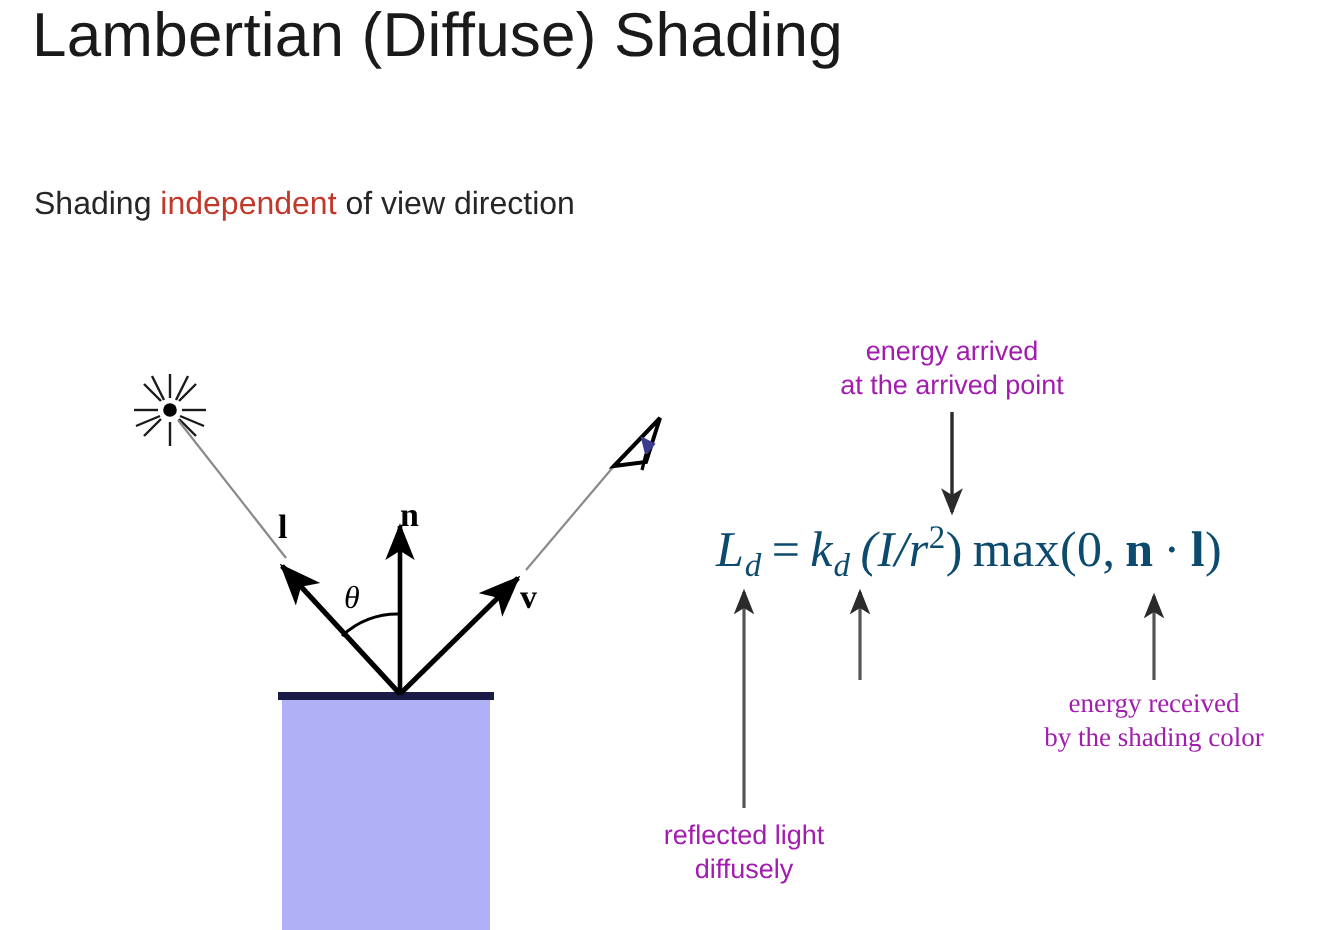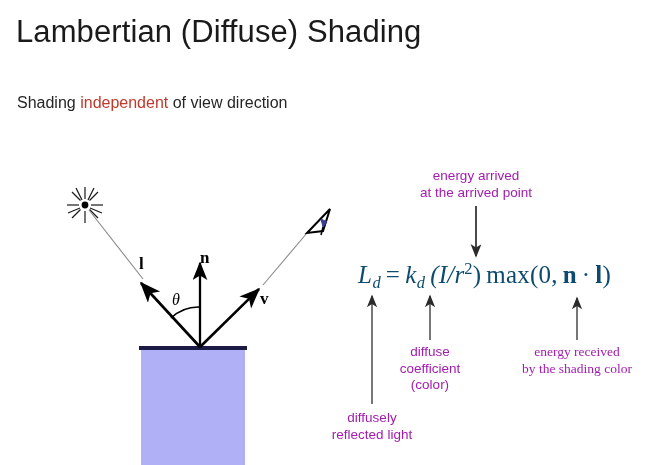--- a/index.html
+++ b/index.html
@@ -13,21 +13,21 @@
     height: 465px;
     background: #ffffff;
     overflow: hidden;
     font-family: "Liberation Sans", sans-serif;
   }
 
   
   #title {
     position: absolute;
     left: 16px;
-    top: 14px;
+    top: 0;
     font-size: 31px;
     font-weight: 400;
     color: #1a1a1a;
     letter-spacing: 0.1px;
     white-space: nowrap;
   }
   #subtitle {
     position: absolute;
     left: 17px;
     top: 94px;
@@ -204,31 +204,26 @@
     <line x1="430" y1="340" x2="430" y2="296" stroke="#555555" stroke-width="1.6" marker-end="url(#arrUp)"></line>
 
     <line x1="577" y1="340" x2="577" y2="298" stroke="#555555" stroke-width="1.6" marker-end="url(#arrUp)"></line>
   </svg>
 
   <div class="callout" style="left:476px; top:168px; transform:translateX(-50%);">
     <div>energy arrived</div>
     <div>at the arrived point</div>
   </div>
 
-  <div class="callout" style="left:430px; top:344px; transform:translateX(-50%);">
-    <div>diffuse</div>
-    <div>coefficient</div>
-    <div>(color)</div>
-  </div>
 
   <div class="callout" style="left:577px; top:344px; transform:translateX(-50%);font-family:Liberation Serif, serif;">
     <div>energy received</div>
     <div>by the shading color</div>
   </div>
 
   <div class="callout" style="left:372px; top:410px; transform:translateX(-50%);">
+    <div>reflected light</div>
     <div>diffusely</div>
-    <div>reflected light</div>
   </div>
 
   <div id="watermark">知乎 @晨曦</div>
 
 </div>
 
 </body></html>

